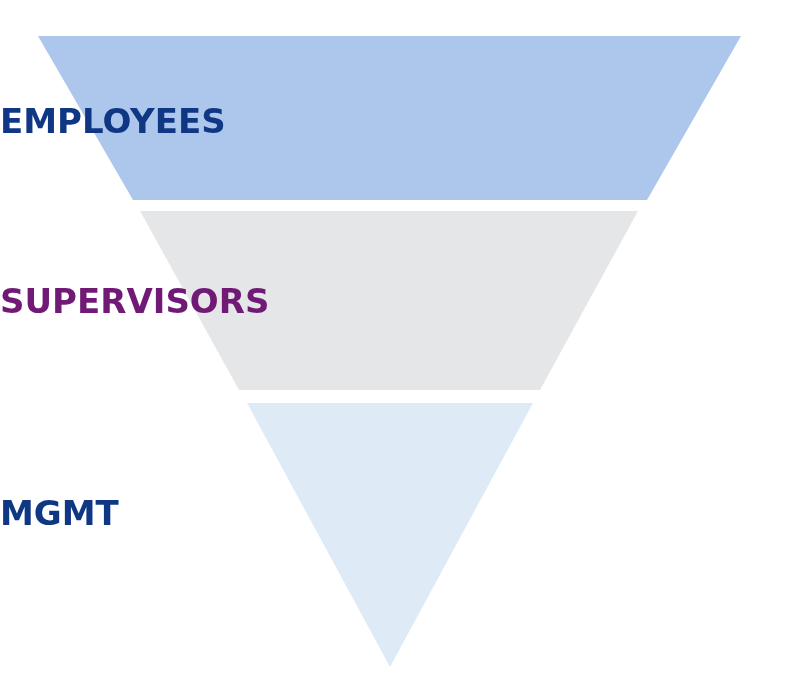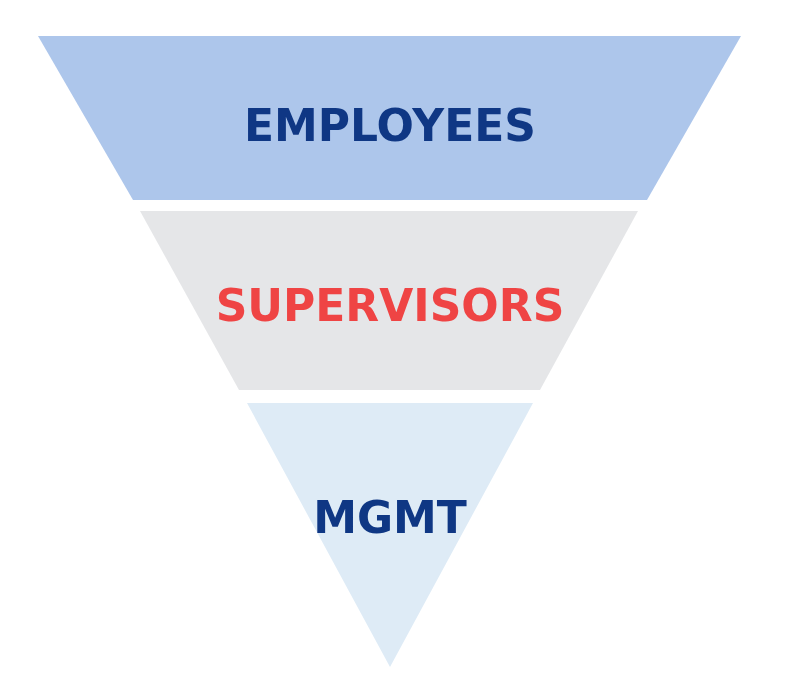--- a/index.html
+++ b/index.html
@@ -18,34 +18,33 @@
       position: absolute;
       left: 0;
       top: 0;
       width: 800px;
       height: 694px;
     }
     .layer-label {
       position: absolute;
       left: 0;
       width: 780px;
-      text-align: center;
       font-weight: bold;
-      font-size: 44px;
+      font-size: 34px;
       letter-spacing: 0px;
       color: #0f3784;
       line-height: 1;
     }
   </style>
 </head>
 <body>
 
 <div class="funnel">
   <svg width="800" height="694" viewBox="0 0 800 694" xmlns="http://www.w3.org/2000/svg">
     <polygon id="poly0" points="38,36 741,36 647,200 133,200" fill="#adc6eb"></polygon>
     <polygon id="poly1" points="140,211 638,211 540,390 239,390" fill="#e5e6e8"></polygon>
     <polygon id="poly2" points="247,403 533,403 390,667" fill="#deebf6"></polygon>
   </svg>
 
   <div class="layer-label" id="label0" style="top: 104px; color: rgb(15, 55, 132);">EMPLOYEES</div>
-  <div class="layer-label" id="label1" style="top: 284px; color: #ef4444;">SUPERVISORS</div>
+  <div class="layer-label" id="label1" style="top: 284px; color: #701a75;">SUPERVISORS</div>
   <div class="layer-label" id="label2" style="top: 459px; color: rgb(15, 55, 132); margin-top: 37px;">MGMT</div>
 </div>
 
 </body></html>

